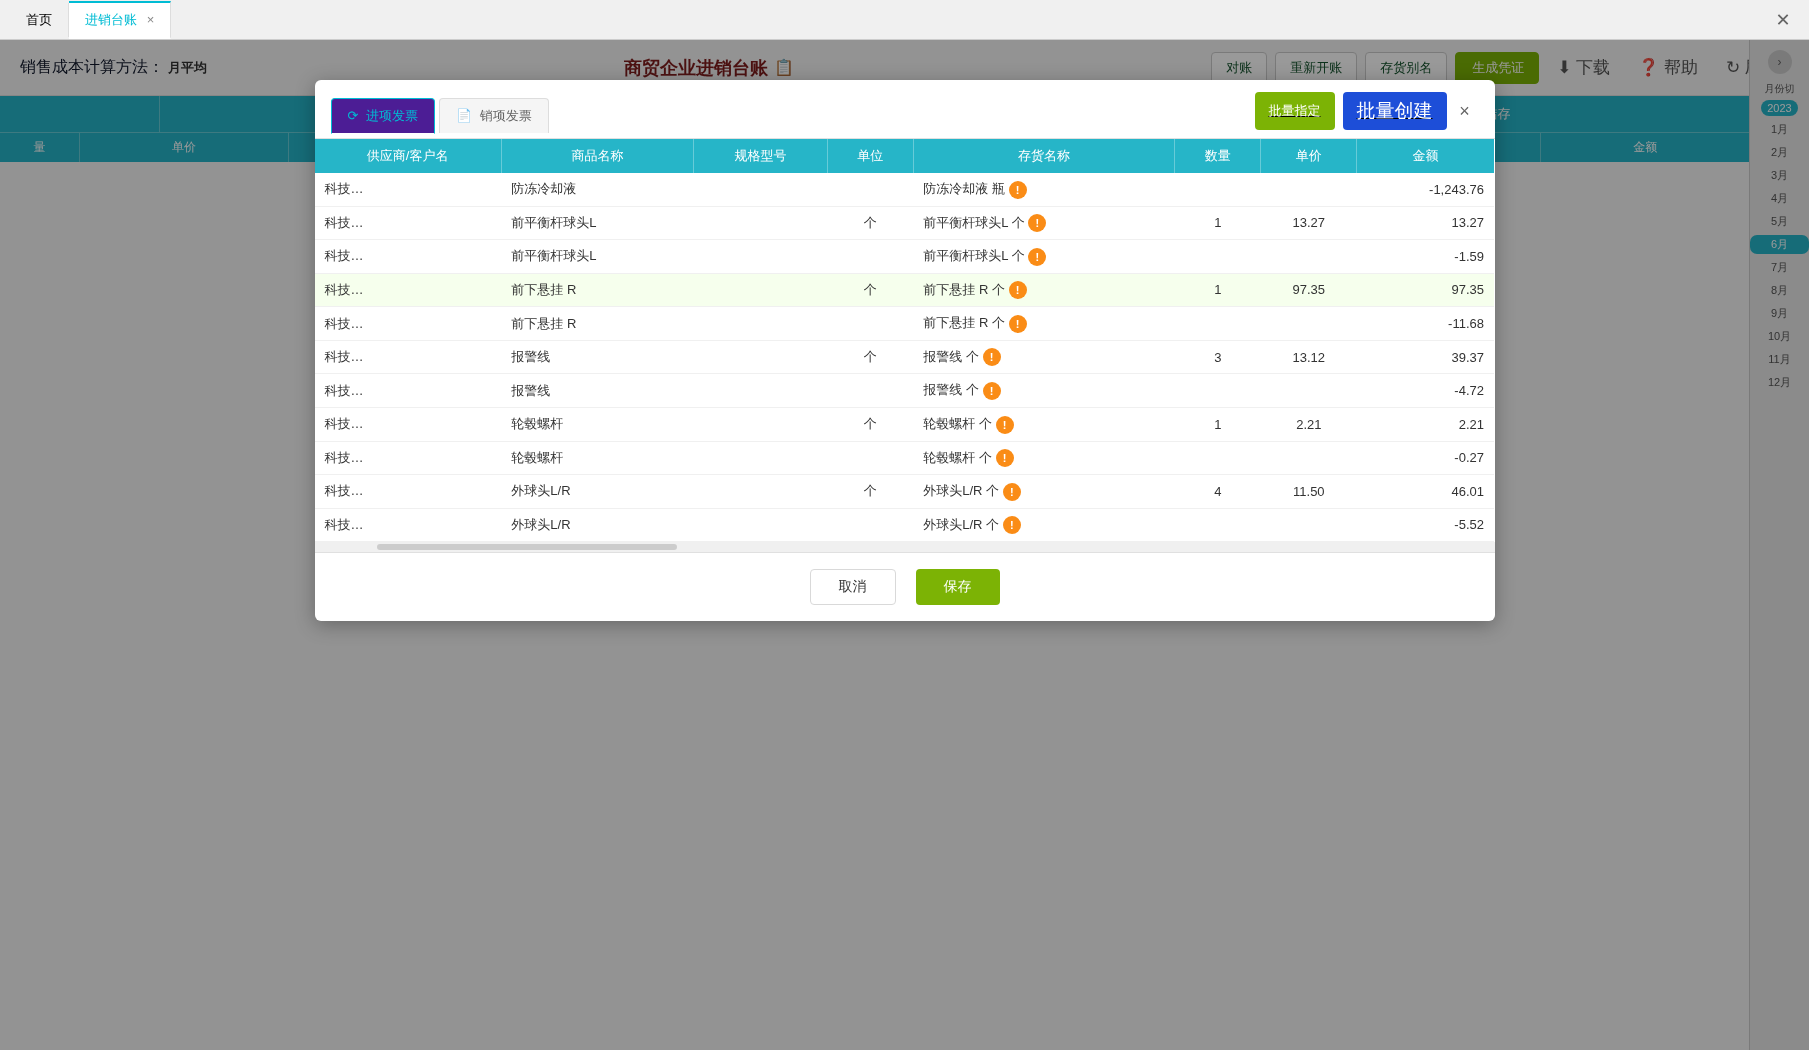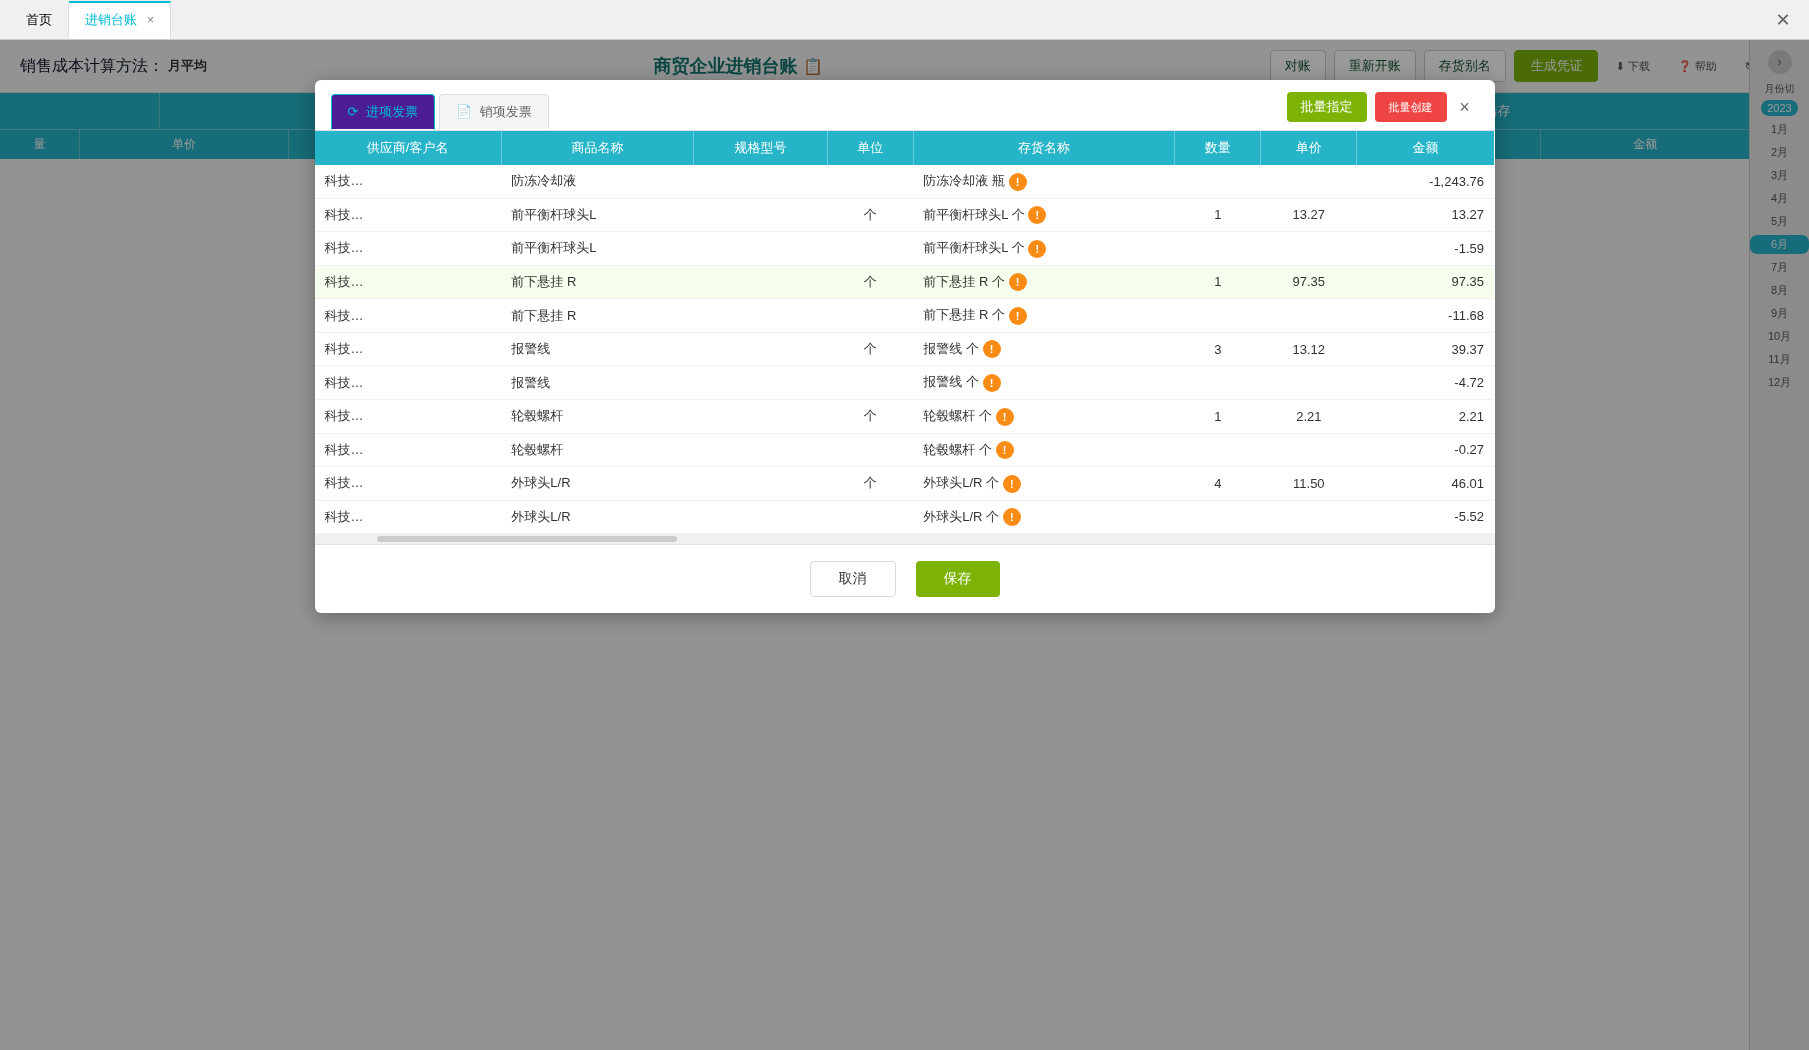--- a/index.html
+++ b/index.html
@@ -40,28 +40,28 @@
     .header-toolbar {
       display: flex; align-items: center;
       padding: 10px 20px;
       background: #f5f5f5;
       border-bottom: 1px solid #e0e0e0;
     }
     .cost-label { font-size: 16px; color: #0f172a; }
     .cost-value { color: #333; margin-left: 4px; font-weight: bold; }
     .page-title {
       flex: 1; text-align: center;
-      font-size: 18px; font-weight: bold; color: #0f766e;
+      font-size: 18px; font-weight: bold; color: #7f1d1d;
       display: flex; align-items: center; justify-content: center; gap: 6px;
     }
     .toolbar-btns { display: flex; gap: 8px; align-items: center; }
     .btn { padding: 6px 14px; border-radius: 4px; cursor: pointer; font-size: 13px; border: 1px solid; }
     .btn-outline { background: #fff; border-color: #ccc; color: #14532d; }
     .btn-primary { background: #7cb305; border-color: #7cb305; color: #fff; padding-left: 16px; }
-    .btn-icon { background: transparent; border: none; color: #555; cursor: pointer; padding: 6px 10px; font-size: 11px; }
+    .btn-icon { background: transparent; border: none; color: #555; cursor: pointer; padding: 6px 10px; font-size: 17px; }
 
     
     .right-sidebar {
       position: absolute; right: 0; top: 0; bottom: 0;
       width: 60px; background: #e8e8e8;
       display: flex; flex-direction: column; align-items: center;
       padding-top: 10px; gap: 4px;
       border-left: 1px solid #ccc;
     }
     .sidebar-arrow {
@@ -107,23 +107,23 @@
       border-radius: 4px 4px 0 0;
       background: #f5f5f5; color: #666;
     }
     .modal-tab.active {
       background: #4c1d95; color: #00bcd4;
       border-color: #00bcd4;
       border-bottom: 1px solid #fff;
       position: relative; bottom: -1px;
     }
     .modal-tab-icon { margin-right: 4px; }
-    .modal-header-btns { margin-left: auto; display: flex; gap: 8px; padding-bottom: 8px; }
+    .modal-header-btns { margin-left: auto; display: flex; gap: 8px; padding-bottom: 8px; text-decoration: underline; }
     .btn-batch-assign { background: #7cb305; border: none; color: #fff; padding: 6px 14px; border-radius: 4px; cursor: pointer; font-size: 13px; }
-    .btn-batch-create { background: #ef4444; border: none; color: #fff; padding: 6px 14px; border-radius: 4px; cursor: pointer; font-size: 11px; text-align: right; }
+    .btn-batch-create { background: #1d4ed8; border: none; color: #fff; padding: 6px 14px; border-radius: 4px; cursor: pointer; font-size: 19px; text-align: right; }
     .modal-close {
       width: 28px; height: 28px; border: none; background: transparent;
       font-size: 18px; cursor: pointer; color: #666;
       display: flex; align-items: center; justify-content: center;
       padding-bottom: 8px;
     }
 
     
     .modal-table-container {
       flex: 1; overflow-y: auto; overflow-x: auto;

